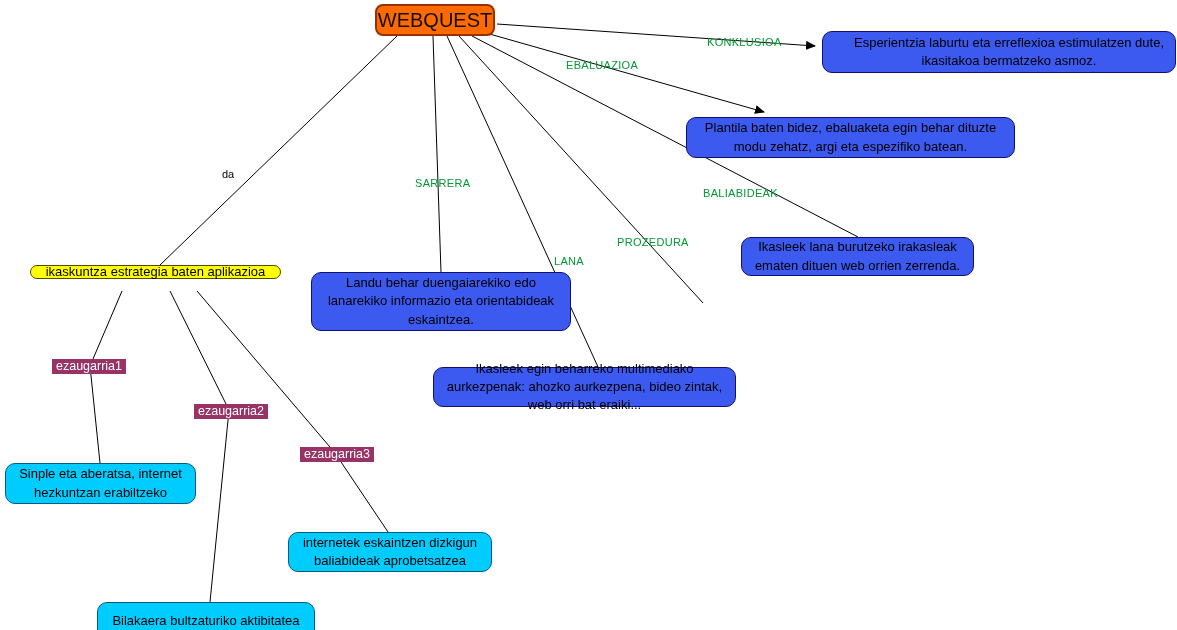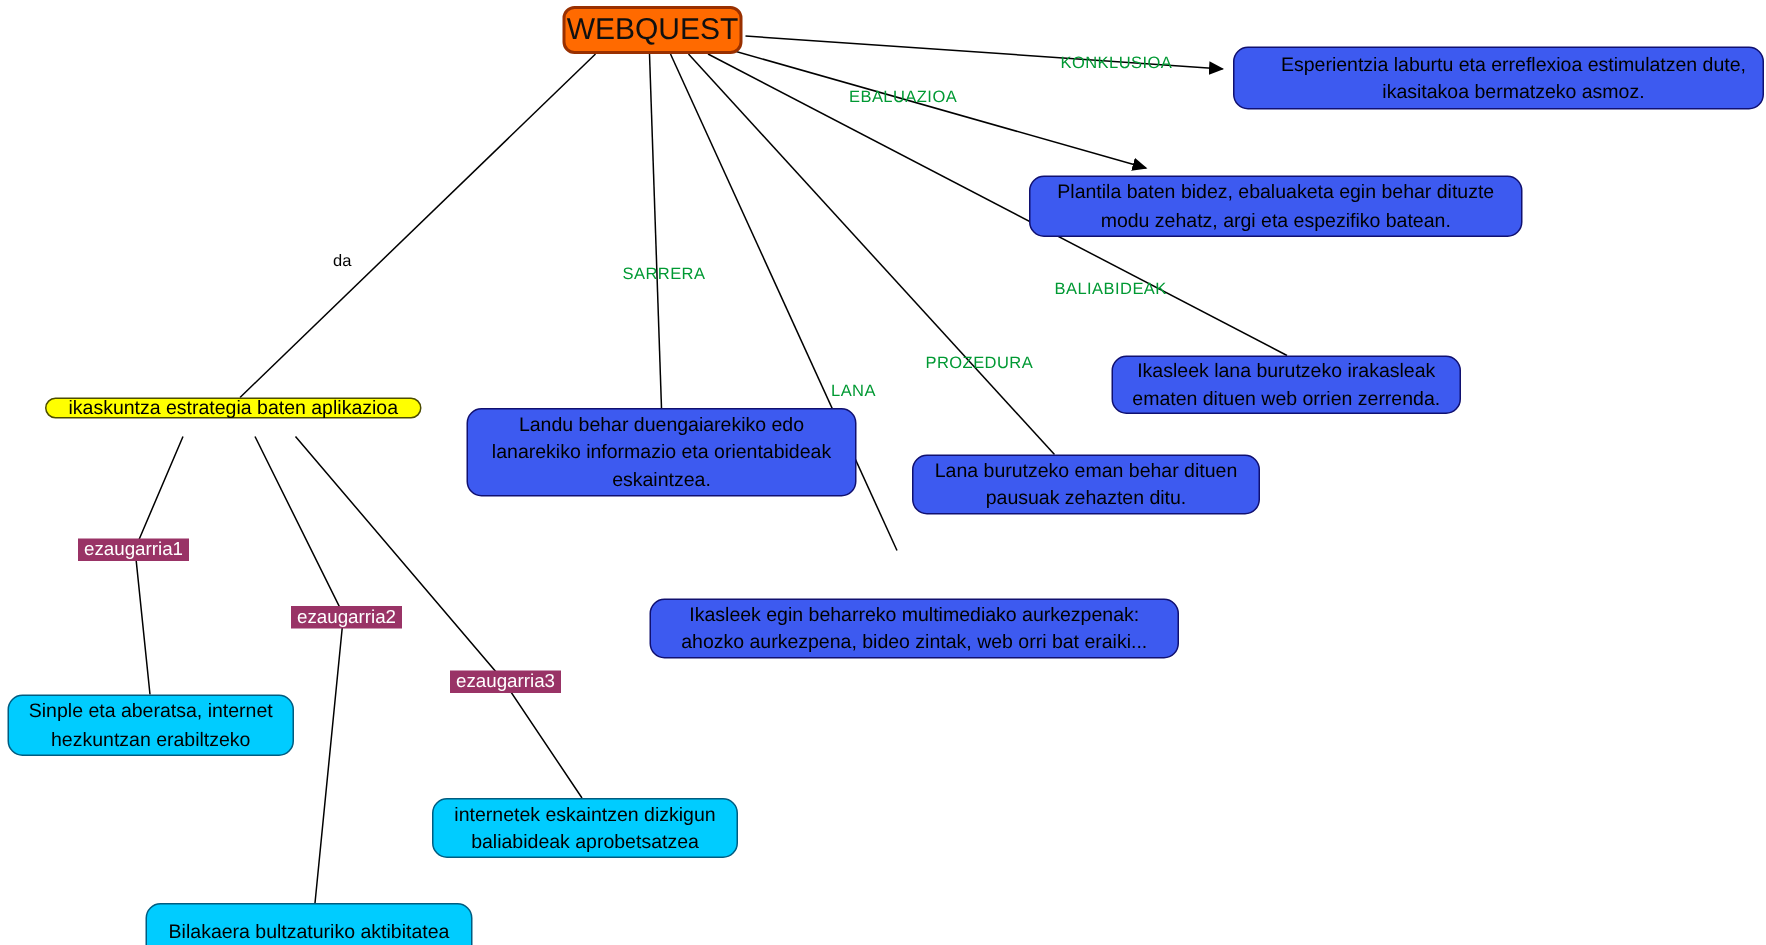--- a/index.html
+++ b/index.html
@@ -68,22 +68,21 @@
   <div class="edge-label" style="left:566px; top:59px;">EBALUAZIOA</div>
   <div class="edge-label" style="left:707px; top:36px;">KONKLUSIOA</div>
 
   <div class="feature-label" style="left:52px; top:359px;">ezaugarria1</div>
   <div class="feature-label" style="left:194px; top:404px;">ezaugarria2</div>
   <div class="feature-label" style="left:300px; top:447px;">ezaugarria3</div>
 
   <div class="node blue" style="left:822px; top:31px; width:354px; height:42px;padding-left:28px;">Esperientzia laburtu eta erreflexioa estimulatzen dute, ikasitakoa bermatzeko asmoz.</div>
   <div class="node blue" style="left:686px; top:117px; width:329px; height:41px;">Plantila baten bidez, ebaluaketa egin behar dituzte modu zehatz, argi eta espezifiko batean.</div>
   <div class="node blue" style="left:741px; top:237px; width:233px; height:39px;">Ikasleek lana burutzeko irakasleak ematen dituen web orrien zerrenda.</div>
-  <div class="node blue" style="left:608px; top:303px; width:232px; height:40px;">Lana burutzeko eman behar dituen pausuak zehazten ditu.</div>
-  <div class="node blue" style="left:433px; top:367px; width:353px; height:40px;margin-top:32px;">Ikasleek egin beharreko multimediako aurkezpenak: ahozko aurkezpena, bideo zintak, web orri bat eraiki...</div>
+  <div class="node blue" style="left:433px; top:367px; width:303px; height:40px;">Ikasleek egin beharreko multimediako aurkezpenak: ahozko aurkezpena, bideo zintak, web orri bat eraiki...</div>
   <div class="node blue" style="left:311px; top:272px; width:260px; height:59px;">Landu behar duengaiarekiko edo lanarekiko informazio eta orientabideak eskaintzea.</div>
 
   <div class="node yellow" style="left:30px; top:265px; width:251px; height:14px;">ikaskuntza estrategia baten aplikazioa</div>
 
   <div class="node cyan" style="left:5px; top:463px; width:191px; height:41px;">Sinple eta aberatsa, internet hezkuntzan erabiltzeko</div>
   <div class="node cyan" style="left:288px; top:532px; width:204px; height:40px;">internetek eskaintzen dizkigun baliabideak aprobetsatzea</div>
   <div class="node cyan" style="left:97px; top:602px; width:218px; height:39px;">Bilakaera bultzaturiko aktibitatea</div>
 
 </div>
 

